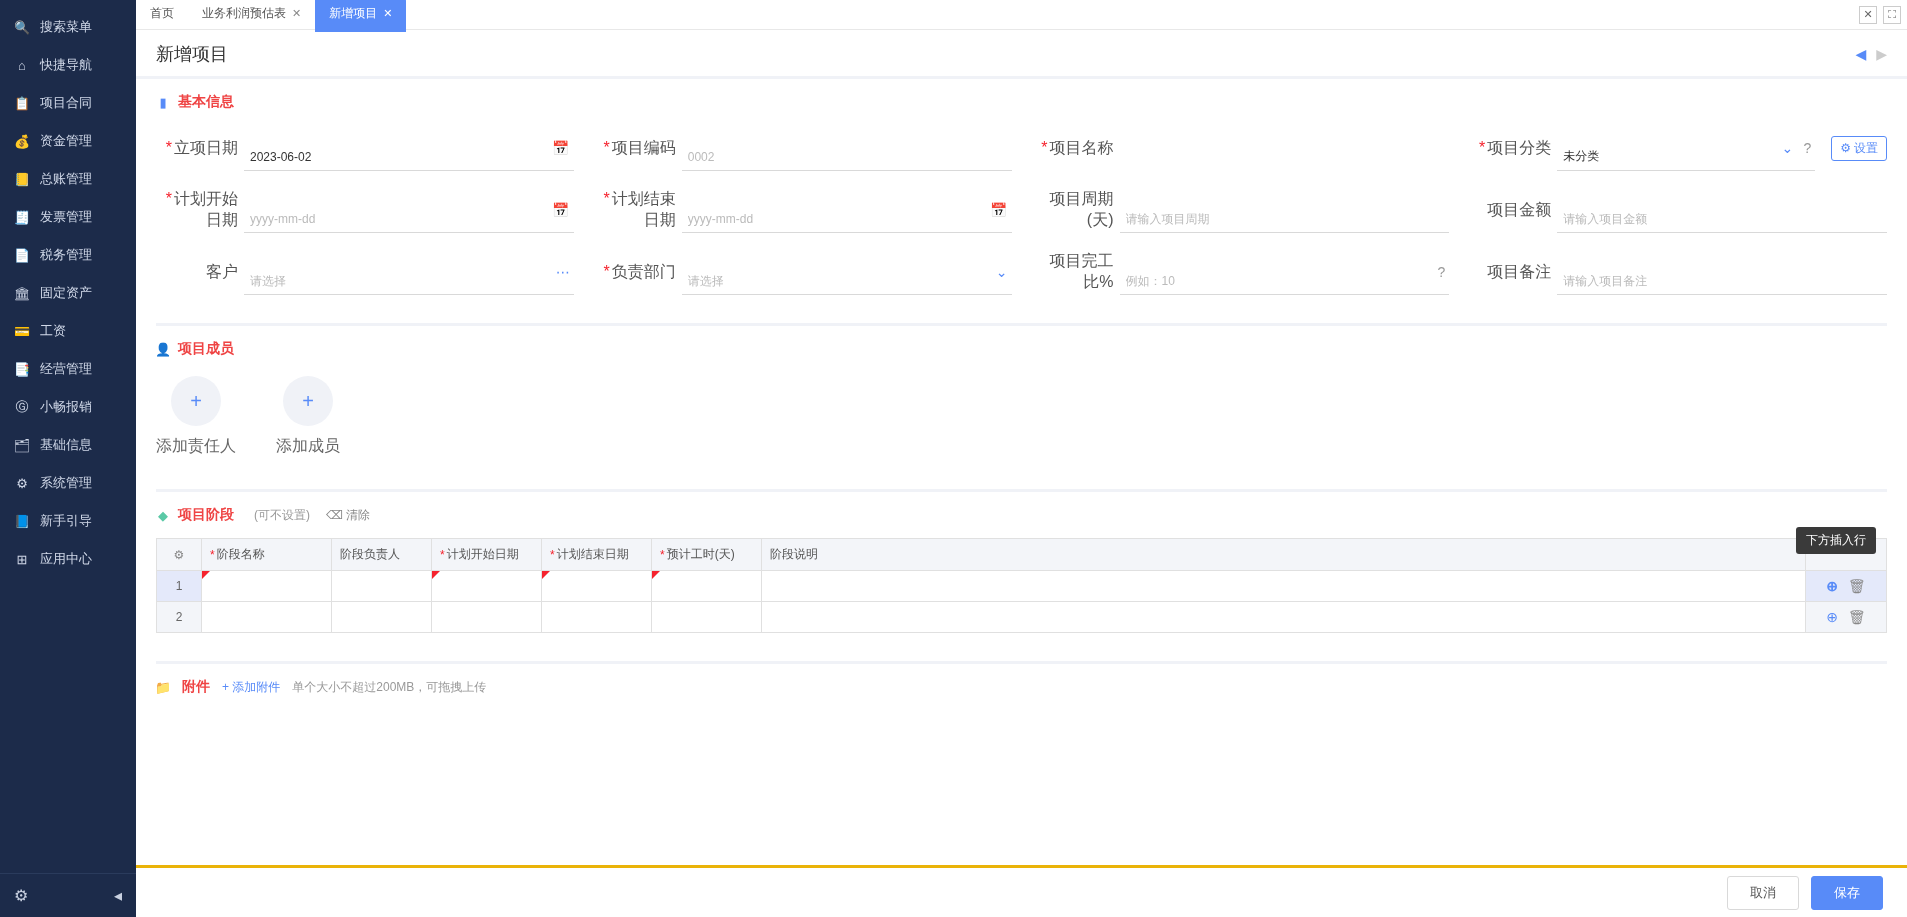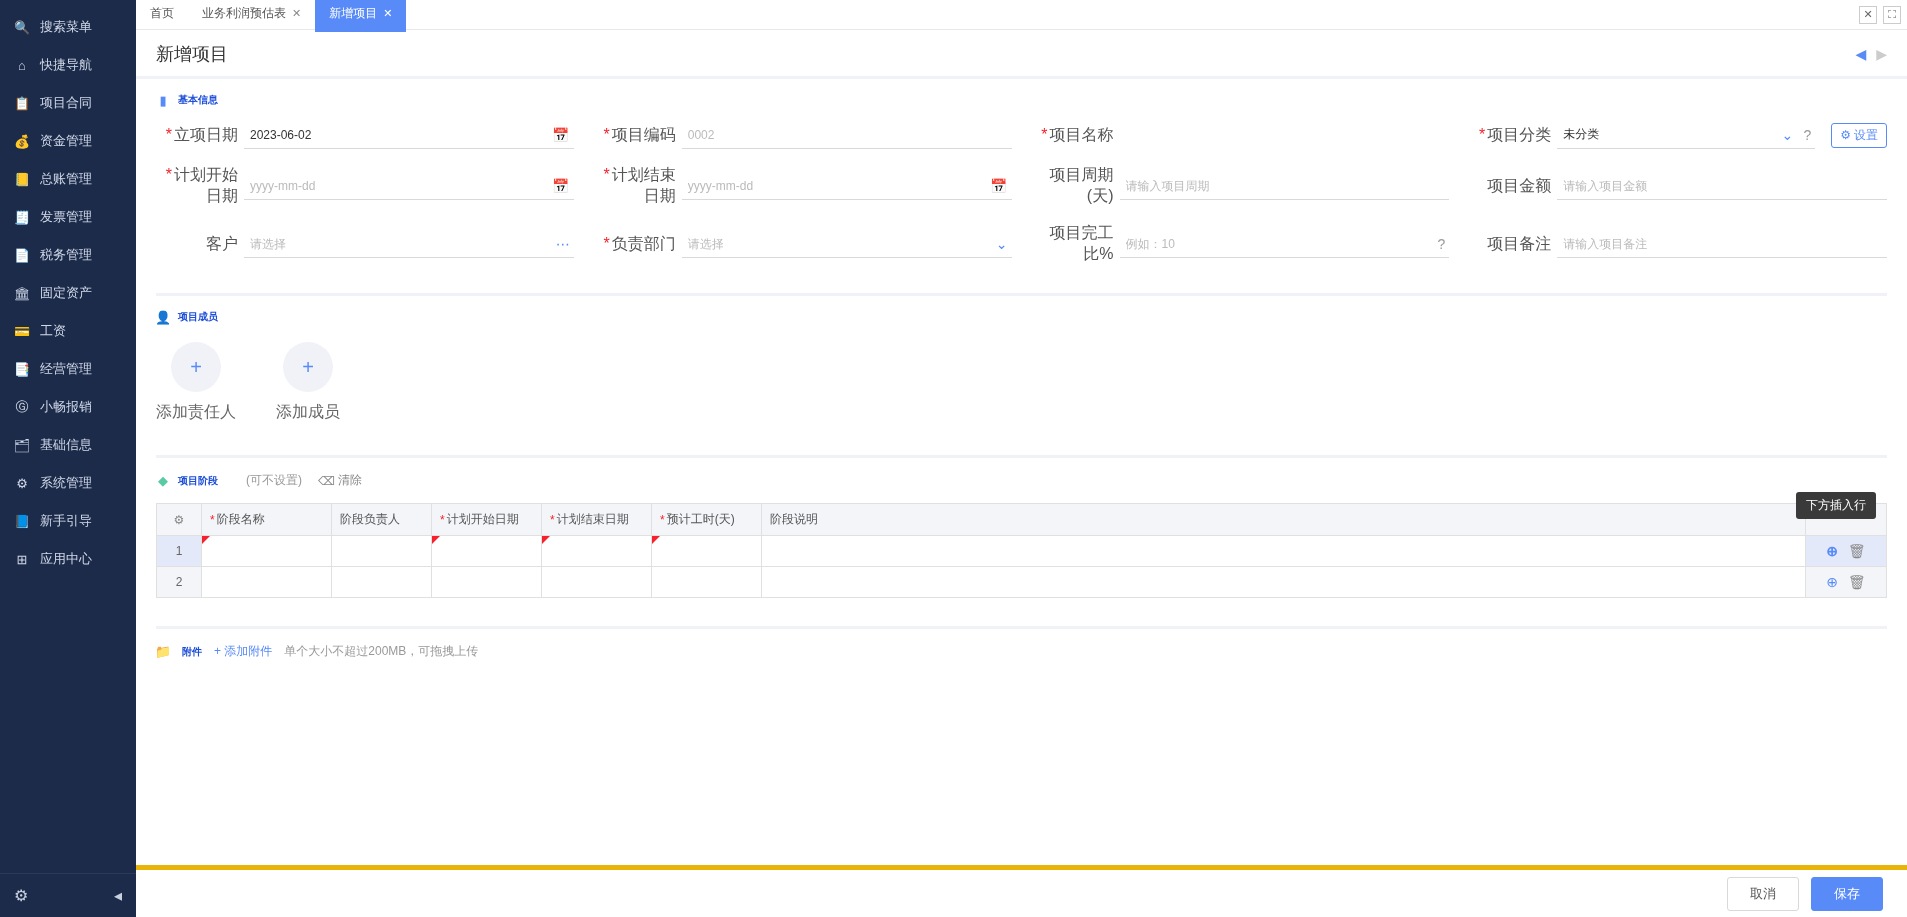--- a/index.html
+++ b/index.html
@@ -30,30 +30,30 @@
     .page-title { font-size: 18px; color: #333; font-weight: normal; }
     .title-nav { display: flex; gap: 10px; }
     .title-nav span { color: #588bf8; cursor: pointer; font-size: 14px; }
     .title-nav span.disabled { color: #ccc; }
     
     .content { flex: 1; overflow-y: auto; padding: 0 20px 70px; }
     
     .section { background: #fff; margin-bottom: 14px; padding: 14px 0; }
     .section-hd { display: flex; align-items: center; gap: 8px; margin-bottom: 14px; }
     .section-icon { width: 14px; height: 14px; display: flex; align-items: center; justify-content: center; }
-    .section-title { font-size: 10px; font-weight: bold; color: #1d4ed8; }
-    .section-sub { color: #999; font-size: 12px; margin-left: 20px; }
+    .section-title { font-size: 14px; font-weight: bold; color: #ef4444; }
+    .section-sub { color: #999; font-size: 12px; margin-left: 12px; }
     .clear-link { color: #888; font-size: 12px; cursor: pointer; margin-left: 8px; display: flex; align-items: center; gap: 3px; }
     
     
     .form-grid { display: grid; grid-template-columns: repeat(4, 1fr); gap: 16px 20px; }
     .form-field { display: flex; align-items: center; gap: 6px; }
     .field-label { width: 82px; text-align: right; font-size: 16px; color: #555; flex-shrink: 0; }
     .required { color: #f5222d; margin-right: 2px; }
-    .field-input { flex: 1; height: 28px; border: none; border-bottom: 1px solid #d9d9d9; padding: 0 6px; font-size: 12px; color: #333; outline: none; background: transparent; }
+    .field-input { flex: 1; height: 28px; border: none; border-bottom: 1px solid #d9d9d9; padding: 0 6px; font-size: 12px; color: #333; outline: none; background: transparent; margin-top: 18px; }
     .field-input::placeholder { color: #bbb; }
     .field-wrap { flex: 1; position: relative; display: flex; align-items: center; }
     .field-wrap .field-input { padding-right: 24px; }
     .field-suffix { position: absolute; right: 4px; color: #588bf8; font-size: 14px; cursor: pointer; }
     .field-suffix.gray { color: #999; }
     .settings-btn { margin-left: 10px; padding: 3px 8px; border: 1px solid #588bf8; color: #588bf8; font-size: 12px; border-radius: 3px; cursor: pointer; background: #fff; display: flex; align-items: center; gap: 3px; }
     
     
     .members-row { display: flex; gap: 40px; padding: 4px 0; }
     .member-add { display: flex; flex-direction: column; align-items: center; gap: 10px; }
@@ -84,21 +84,21 @@
     .act-icon.primary { color: #588bf8; font-weight: bold; }
     .act-icon.del { color: #888; }
     .tooltip { position: absolute; right: 10px; top: -12px; background: #3a3a3a; color: #fff; padding: 5px 10px; font-size: 12px; border-radius: 3px; z-index: 10; white-space: nowrap; }
     
     
     .attach-row { display: flex; align-items: center; gap: 12px; }
     .attach-link { color: #588bf8; font-size: 12px; cursor: pointer; }
     .attach-hint { color: #999; font-size: 12px; }
     
     
-    .footer { position: fixed; bottom: 0; left: 136px; right: 0; height: 52px; background: #fff; border-top: 5px solid #eab308; display: flex; align-items: center; justify-content: flex-end; padding: 0 24px; gap: 12px; z-index: 20; }
+    .footer { position: fixed; bottom: 0; left: 136px; right: 0; height: 52px; background: #fff; border-top: 3px solid #eab308; display: flex; align-items: center; justify-content: flex-end; padding: 0 24px; gap: 12px; z-index: 20; }
     .btn { padding: 7px 22px; border-radius: 3px; font-size: 13px; cursor: pointer; border: 1px solid #d9d9d9; background: #fff; color: #555; }
     .btn.primary { background: #588bf8; color: #fff; border-color: #588bf8; }
     
     .body-border { border-top: 3px solid #f0f2f7; }
   </style>
 </head>
 <body>
 
 <div class="app">
 

